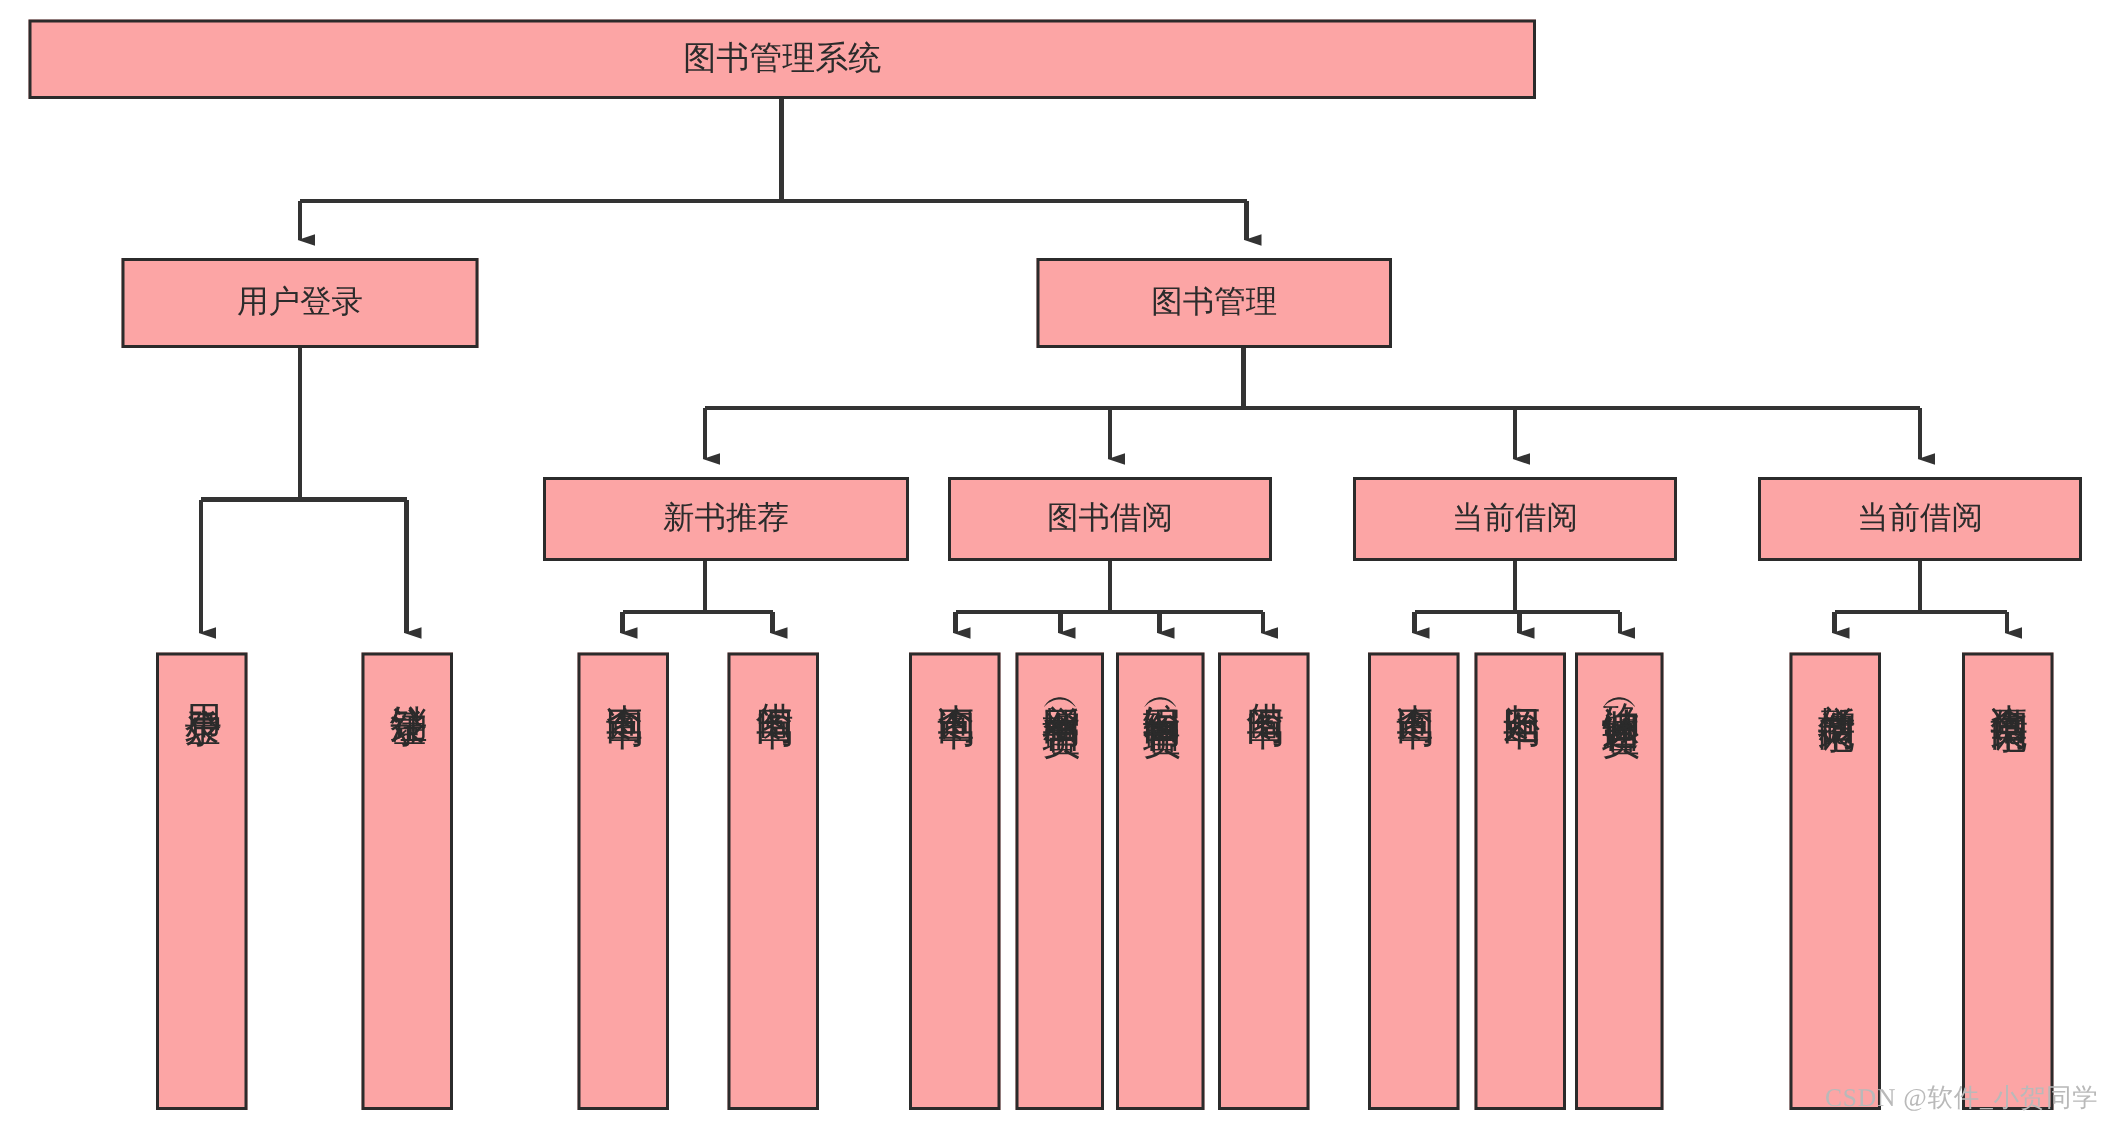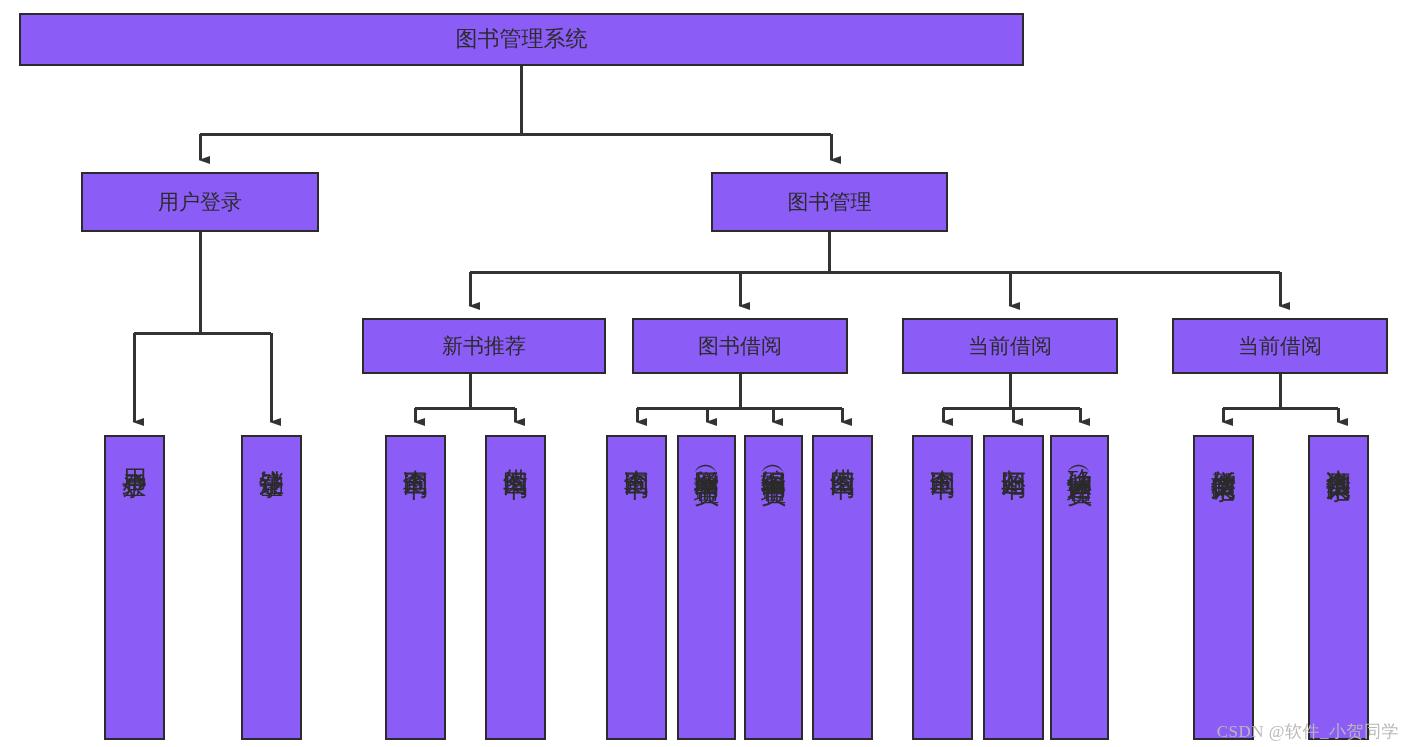--- a/index.html
+++ b/index.html
@@ -8,21 +8,21 @@
     width:1405px;height:747px;
     background:#ffffff;
     font-family:"Liberation Sans","DejaVu Sans",sans-serif;
     overflow:hidden;
   }
   #stage{position:relative;width:1405px;height:747px;}
   #wires{position:absolute;left:0;top:0;width:1405px;height:747px;}
   .node{
     position:absolute;
     box-sizing:border-box;
-    background:#8b5cf6;
+    background:#fca5a5;
     border:2.5px solid #2b2b2b;
     display:flex;
     align-items:center;
     justify-content:center;
     color:#2b2b2b;
     z-index:2;
   }
   .node .lbl{
     display:block;
     text-align:center;
@@ -112,21 +112,21 @@
     </g>
   </svg>
 
   <div class="node h root" style="left:19px;top:13px;width:1005px;height:53px;">
     <span class="lbl">图书管理系统</span>
   </div>
 
   <div class="node h" style="left:81px;top:172px;width:238px;height:60px;">
     <span class="lbl">用户登录</span>
   </div>
-  <div class="node h" style="left:711px;top:172px;width:237px;height:60px;">
+  <div class="node h" style="left:691px;top:172px;width:237px;height:60px;">
     <span class="lbl">图书管理</span>
   </div>
 
   <div class="node h" style="left:362px;top:318px;width:244px;height:56px;">
     <span class="lbl">新书推荐</span>
   </div>
   <div class="node h" style="left:632px;top:318px;width:216px;height:56px;">
     <span class="lbl">图书借阅</span>
   </div>
   <div class="node h" style="left:902px;top:318px;width:216px;height:56px;">

